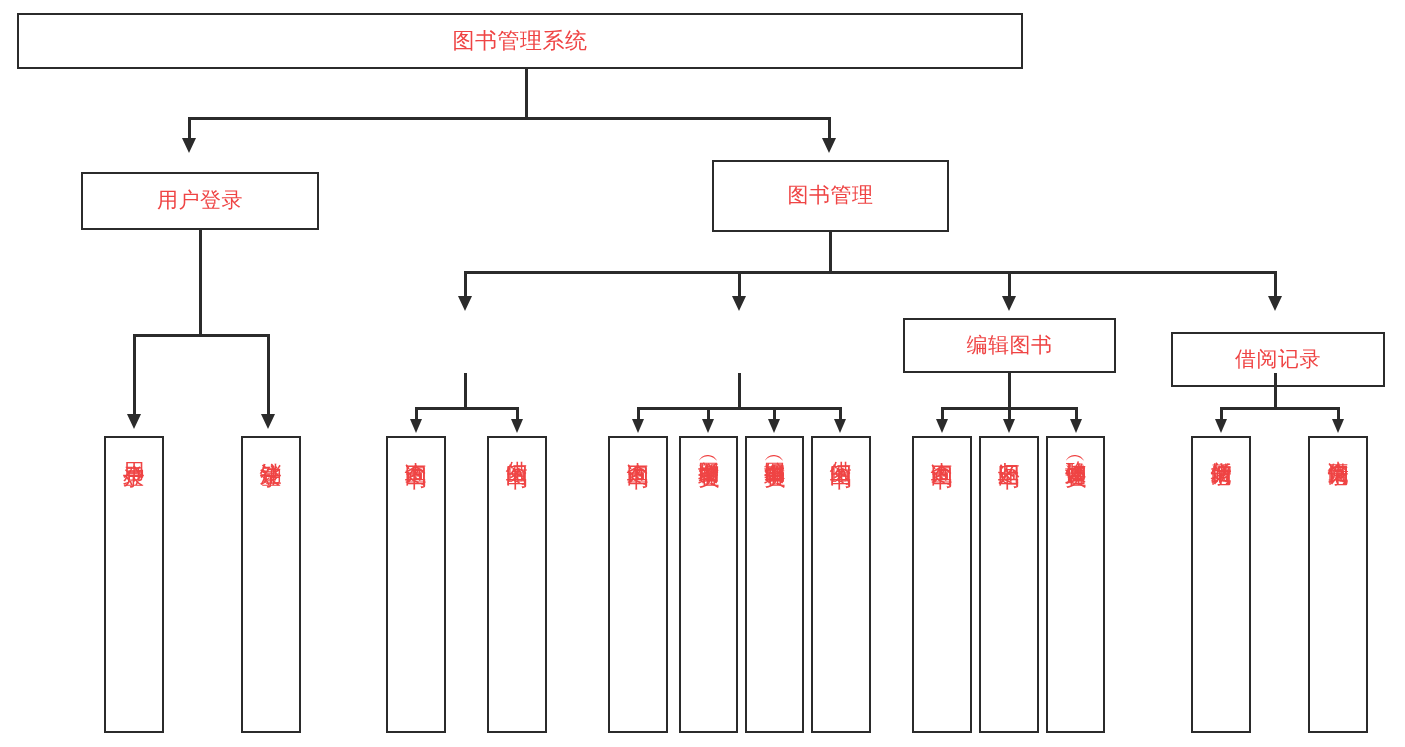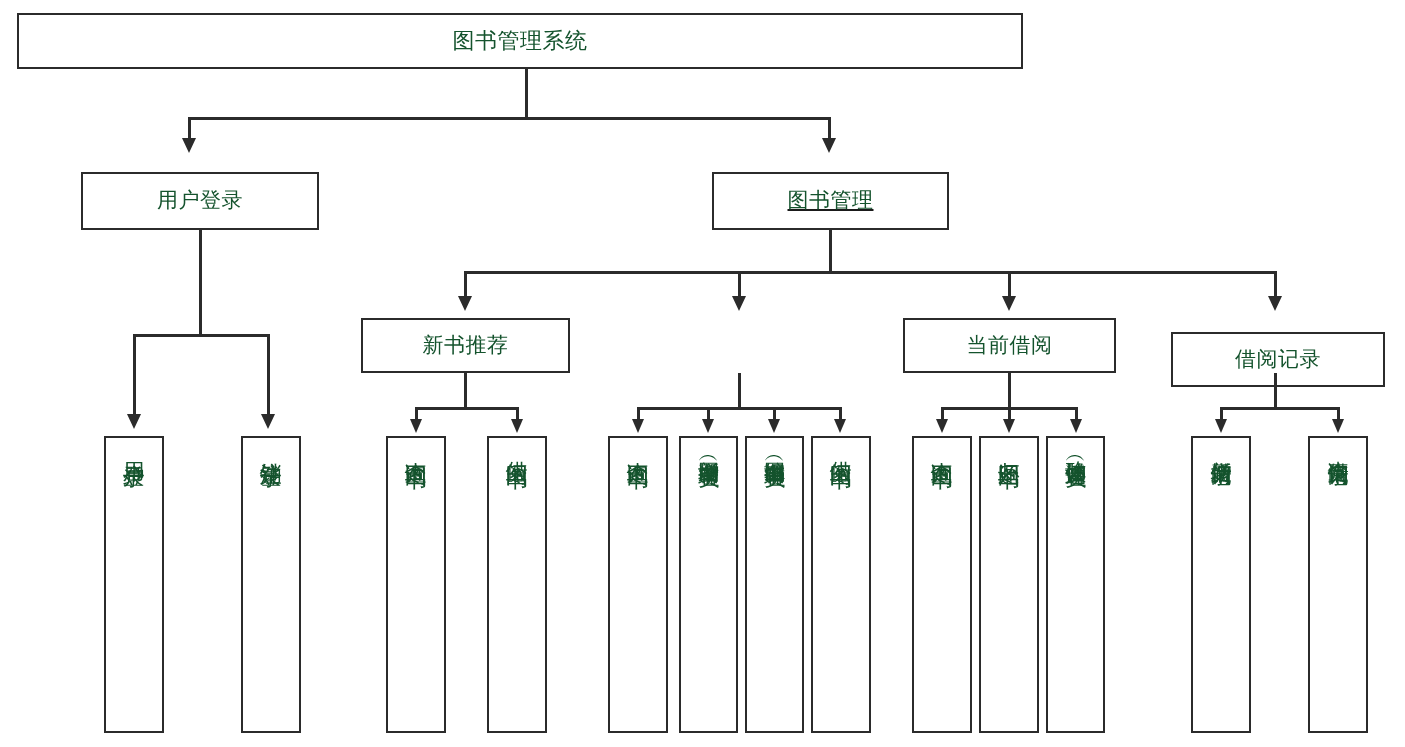--- a/index.html
+++ b/index.html
@@ -23,21 +23,21 @@
     background:#ffffff;
     display:flex;
     align-items:center;
     justify-content:center;
     text-align:center;
   }
   .node .label{
     display:block;
     line-height:1.22;
     letter-spacing:0.5px;
-    color:#14532d;
+    color:#ef4444;
     white-space:nowrap;
   }
   
   .node.h .label{
     font-size:21px;
     writing-mode:horizontal-tb;
   }
   .node.root .label{font-size:22px;}
 
   
@@ -103,21 +103,21 @@
 
   <div class="ln horz" style="left:188px;top:117px;width:643px;height:3px;"></div>
   <div class="ln vert" style="left:188px;top:117px;width:3px;height:23px;"></div>
   <div class="arrow" style="left:182px;top:138px;"></div>
   <div class="ln vert" style="left:828px;top:117px;width:3px;height:23px;"></div>
   <div class="arrow" style="left:822px;top:138px;"></div>
 
   <div class="node h" style="left:81px;top:172px;width:238px;height:58px;">
     <span class="label">用户登录</span>
   </div>
-  <div class="node h" style="left:712px;top:172px;width:237px;height:58px;text-decoration:underline;">
+  <div class="node h" style="left:712px;top:160px;width:237px;height:72px;">
     <span class="label">图书管理</span>
   </div>
 
   <div class="ln vert" style="left:199px;top:230px;width:3px;height:106px;"></div>
   <div class="ln horz" style="left:133px;top:334px;width:136px;height:3px;"></div>
   <div class="ln vert" style="left:133px;top:334px;width:3px;height:83px;"></div>
   <div class="arrow" style="left:127px;top:414px;"></div>
   <div class="ln vert" style="left:267px;top:334px;width:3px;height:83px;"></div>
   <div class="arrow" style="left:261px;top:414px;"></div>
 
@@ -126,25 +126,22 @@
 
   <div class="ln vert" style="left:464px;top:271px;width:3px;height:27px;"></div>
   <div class="arrow" style="left:458px;top:296px;"></div>
   <div class="ln vert" style="left:738px;top:271px;width:3px;height:27px;"></div>
   <div class="arrow" style="left:732px;top:296px;"></div>
   <div class="ln vert" style="left:1008px;top:271px;width:3px;height:27px;"></div>
   <div class="arrow" style="left:1002px;top:296px;"></div>
   <div class="ln vert" style="left:1274px;top:271px;width:3px;height:27px;"></div>
   <div class="arrow" style="left:1268px;top:296px;"></div>
 
-  <div class="node h" style="left:361px;top:318px;width:209px;height:55px;">
-    <span class="label">新书推荐</span>
-  </div>
   <div class="node h" style="left:903px;top:318px;width:213px;height:55px;">
-    <span class="label">当前借阅</span>
+    <span class="label">编辑图书</span>
   </div>
   <div class="node h" style="left:1171px;top:318px;width:214px;height:55px;margin-top:14px;">
     <span class="label">借阅记录</span>
   </div>
 
   <div class="ln vert" style="left:464px;top:373px;width:3px;height:36px;"></div>
   <div class="ln horz" style="left:415px;top:407px;width:103px;height:3px;"></div>
   <div class="ln vert" style="left:415px;top:407px;width:3px;height:14px;"></div>
   <div class="arrow slim" style="left:410px;top:419px;"></div>
   <div class="ln vert" style="left:516px;top:407px;width:3px;height:14px;"></div>

